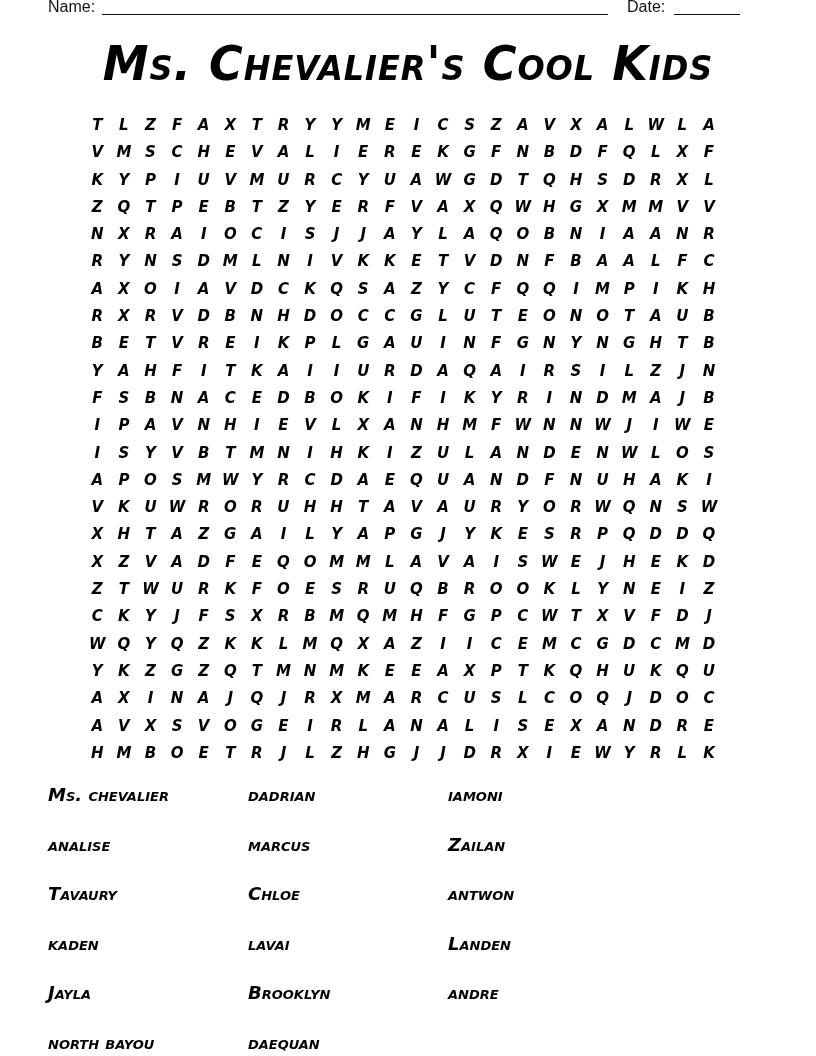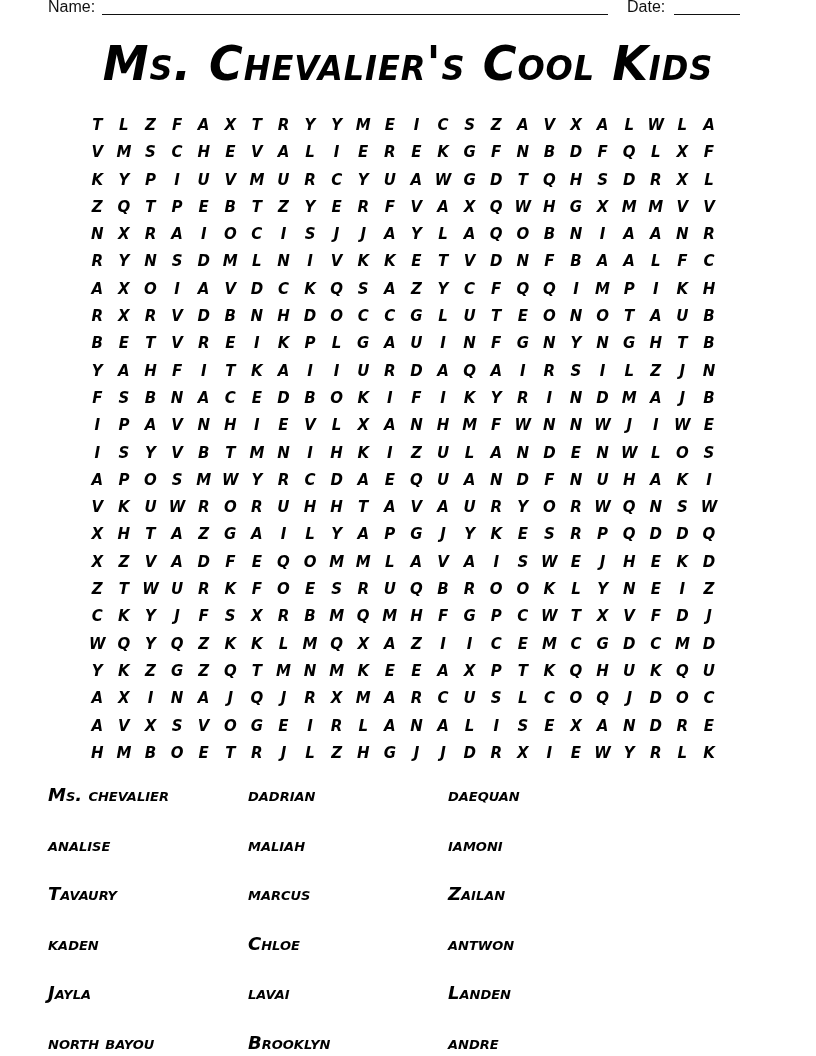--- a/index.html
+++ b/index.html
@@ -615,21 +615,20 @@
   </div>
 
 <div class="wordlist" id="wordlist">
     <div class="word">Ms. chevalier</div>
     <div class="word">analise</div>
     <div class="word">Tavaury</div>
     <div class="word">kaden</div>
     <div class="word">Jayla</div>
     <div class="word">north bayou</div>
     <div class="word">dadrian</div>
-    <div class="word">maliah</div>
     <div class="word">marcus</div>
     <div class="word">Chloe</div>
     <div class="word">lavai</div>
     <div class="word">Brooklyn</div>
     <div class="word">daequan</div>
     <div class="word">iamoni</div>
     <div class="word">Zailan</div>
     <div class="word">antwon</div>
     <div class="word">Landen</div>
     <div class="word">andre</div>

